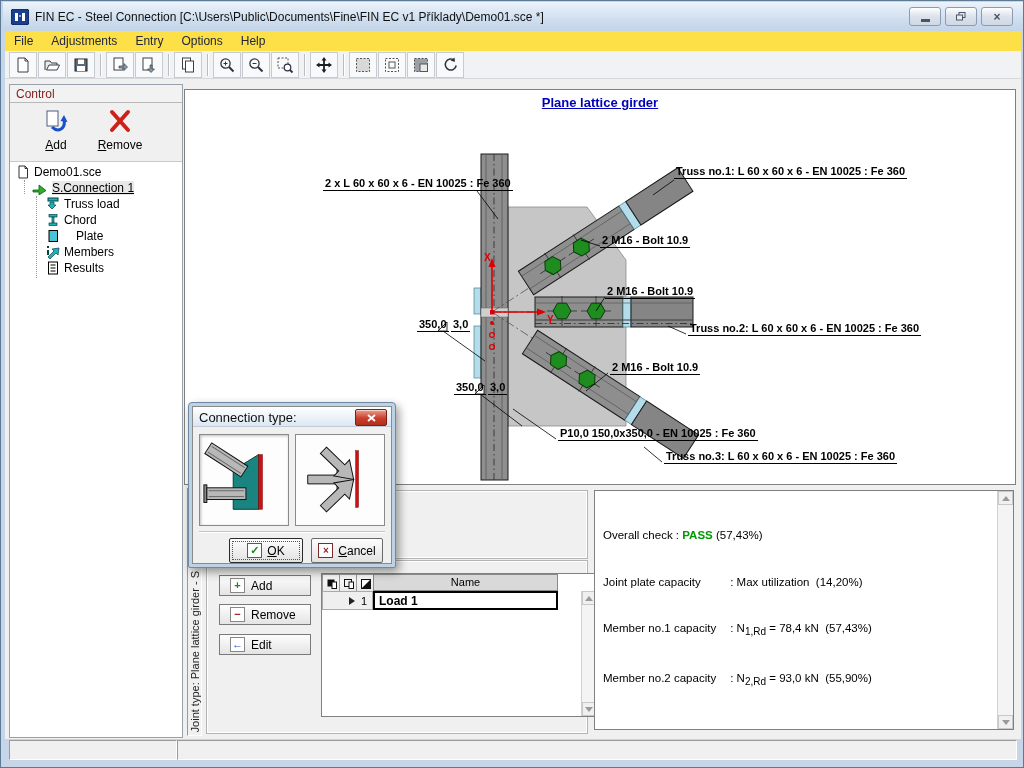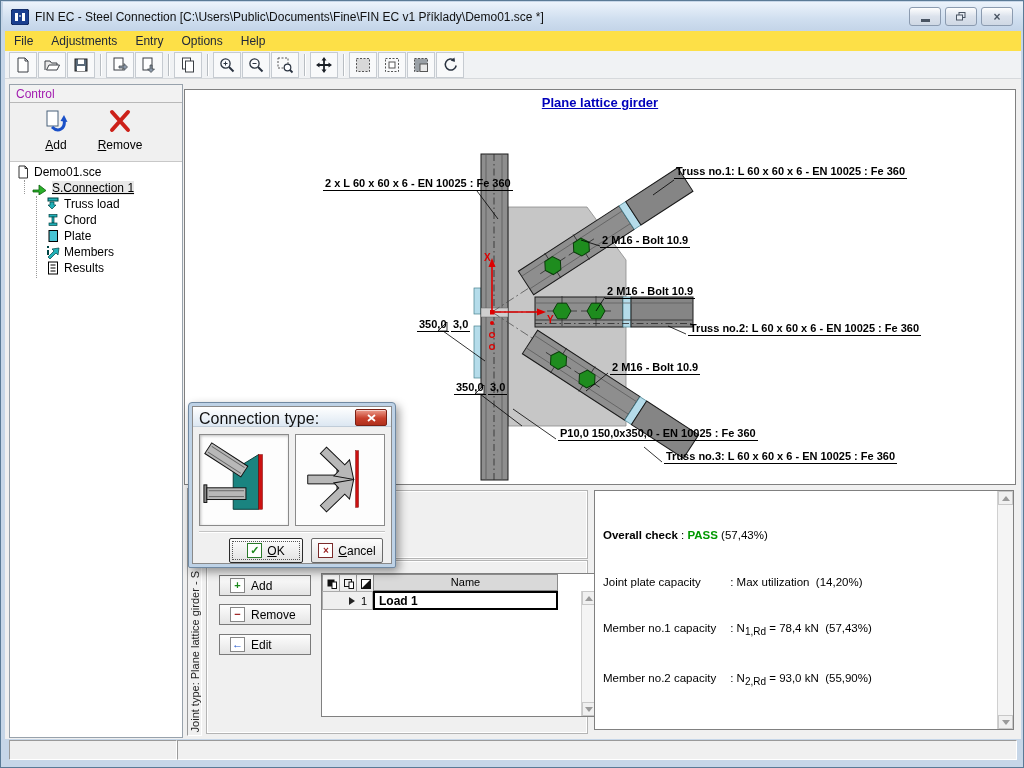--- a/index.html
+++ b/index.html
@@ -24,21 +24,21 @@
   .toolbar{position:absolute;left:4px;top:50px;width:1016px;height:28px;background:#f0f2f4;
     display:flex;align-items:center;padding-left:4px;box-sizing:border-box;border-bottom:1px solid #d6d9dc;}
   .tbtn{width:26px;height:24px;border:1px solid #c6cbd1;background:#f8f9fa;margin-right:1px;
     display:flex;align-items:center;justify-content:center;}
   .tsep{width:1px;height:22px;background:#b8bdc2;border-right:1px solid #fff;margin:0 4px;}
 
   
   .sidebar{position:absolute;left:8px;top:83px;width:172px;height:652px;background:#fff;
     border:1px solid #98a2ac;}
   .sb-header{height:18px;background:#f2f2f2;border-bottom:1px solid #b8b8b8;
-    padding:2px 0 0 6px;box-sizing:border-box;color:#a21caf;}
+    padding:2px 0 0 6px;box-sizing:border-box;color:#7f1d1d;}
   .sb-tools{height:58px;background:#f0f0f0;border-bottom:1px solid #c8c8c8;position:relative;}
   .sb-bigbtn{position:absolute;top:6px;width:64px;text-align:center;cursor:default;}
   .sb-bigbtn .lab{display:inline-block;margin-top:2px;}
   .ufl{display:inline-block;}
   .ufl::first-letter{text-decoration:underline;}
   .tree{position:relative;font-size:12px;}
   .trow{position:absolute;height:16px;display:flex;align-items:center;white-space:nowrap;}
   .trow .ticn{margin-right:4px;display:inline-flex;}
   .tsel{background:#e8e8e8;text-decoration:underline;}
   .tguide{position:absolute;border-left:1px dotted #999;}
@@ -79,36 +79,36 @@
   .scroll{position:absolute;background:#f4f4f4;border-left:1px solid #d0d0d0;}
   .sc-btn{position:absolute;left:0;width:100%;height:14px;background:#f0f0f0;border:1px solid #c8c8c8;
     box-sizing:border-box;display:flex;align-items:center;justify-content:center;}
   .tri-up{width:0;height:0;border-bottom:5px solid #9a9a9a;border-left:4px solid transparent;border-right:4px solid transparent;}
   .tri-dn{width:0;height:0;border-top:5px solid #9a9a9a;border-left:4px solid transparent;border-right:4px solid transparent;}
 
   
   .results{position:absolute;left:593px;top:489px;width:420px;height:240px;background:#fff;
     border:1px solid #808080;box-sizing:border-box;}
   .r-text{position:absolute;left:8px;top:6px;right:20px;font-size:11.5px;line-height:15.5px;white-space:pre;}
-  .rb{font-weight:bold;}
+  .rb{font-weight:normal;}
   .rlab{display:inline-block;width:124px;}
   .pass{color:#009900;font-weight:bold;}
   sub{font-size:10px;}
 
   
   .status-cell{position:absolute;height:20px;background:#f0f0f0;border:1px solid;
     border-color:#9a9a9a #fff #fff #9a9a9a;box-sizing:border-box;}
 
   
   .dialog{position:absolute;left:187px;top:401px;width:206px;height:164px;background:#bed2e6;
     border:1px solid #7089a2;border-radius:4px 4px 2px 2px;box-shadow:3px 4px 10px rgba(0,0,0,.4);z-index:50;}
   .dlg-body{position:absolute;left:3px;top:3px;right:3px;bottom:3px;background:#f0f0f0;border:1px solid #8a8a8a;}
   .dlg-title{position:absolute;left:0;top:0;right:0;height:20px;
     background:linear-gradient(#ffffff,#dce7f2);border-bottom:1px solid #c0ccd8;
-    font-size:16px;color:#111;padding:3px 0 0 6px;box-sizing:border-box;}
+    font-size:13px;color:#111;padding:3px 0 0 6px;box-sizing:border-box;}
   .dlg-close{position:absolute;right:4px;top:2px;width:30px;height:15px;border:1px solid #7a2014;border-radius:2px;
     background:linear-gradient(#ec9d8d,#c8402c 55%,#b02f1c);display:flex;align-items:center;justify-content:center;
     box-shadow:inset 0 1px 0 rgba(255,255,255,.55);}
   .tile{position:absolute;top:27px;width:88px;height:90px;background:#fdfdfd;border:1px solid #8a8a8a;}
   .tile.sel{box-shadow:inset 1px 1px 3px rgba(0,0,0,.25);}
   .dlg-sep{position:absolute;left:6px;right:6px;top:124px;height:0;border-top:1px solid #c4c4c4;border-bottom:1px solid #fff;}
   .dbtn{position:absolute;top:131px;height:23px;border:1px solid #6a6a6a;border-radius:2px;
     background:linear-gradient(#fdfdfd,#e2e2e2);display:flex;align-items:center;justify-content:center;gap:5px;font-size:12px;}
   .dbtn.def{border:1px solid #2a2a2a;outline:1px dotted #555;outline-offset:-4px;}
   .chkicon{width:13px;height:13px;border:1px solid #2a7a2a;background:#fff;color:#1d8a1d;
@@ -292,21 +292,21 @@
         <span>Truss load</span>
       </div>
       <div class="trow" style="left:36px;top:50px;">
         <svg class="ticn" width="14" height="14" viewBox="0 0 14 14">
           <rect x="3" y="1.5" width="8" height="2.5" fill="#20b0b8" stroke="#044" stroke-width="0.7"></rect>
           <rect x="6" y="4" width="2" height="6" fill="#20b0b8" stroke="#044" stroke-width="0.7"></rect>
           <rect x="3" y="10" width="8" height="2.5" fill="#20b0b8" stroke="#044" stroke-width="0.7"></rect>
           </svg>
         <span>Chord</span>
       </div>
-      <div class="trow" style="left:36px;top:66px;">
+      <div class="trow" style="left:36px;top:66px;gap:12px;">
         <svg class="ticn" width="14" height="14" viewBox="0 0 14 14">
           <rect x="3" y="1.5" width="8.5" height="11" fill="#48c4d4" stroke="#000"></rect>
           </svg>
         <span>Plate</span>
       </div>
       <div class="trow" style="left:36px;top:82px;">
         <svg class="ticn" width="14" height="14" viewBox="0 0 14 14">
           <path d="M2 12 L8 6 L6 4 L13 3 L12 10 L10 8 L4 14 Z" fill="#20b0b8" stroke="#044" stroke-width="0.7"></path>
           <rect x="1" y="1" width="2" height="2" fill="#044"></rect>
             <rect x="1" y="5" width="2" height="5" fill="#044"></rect>

